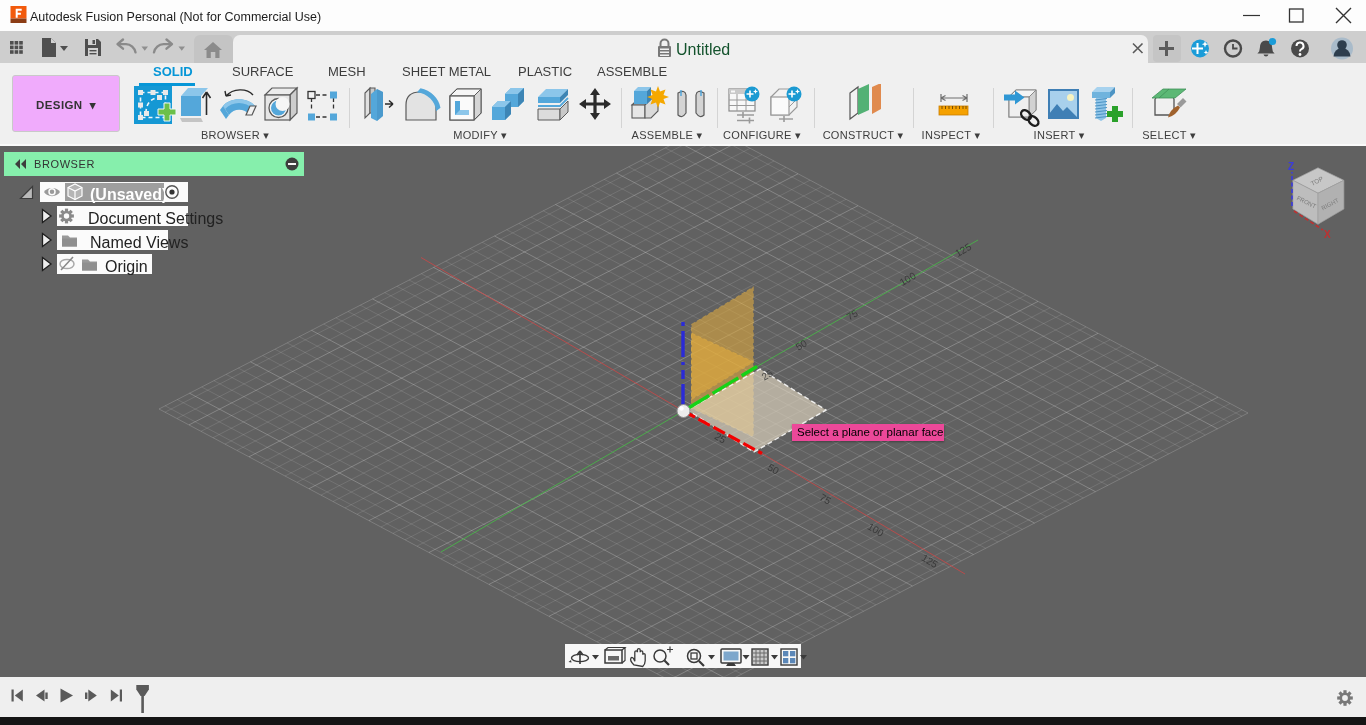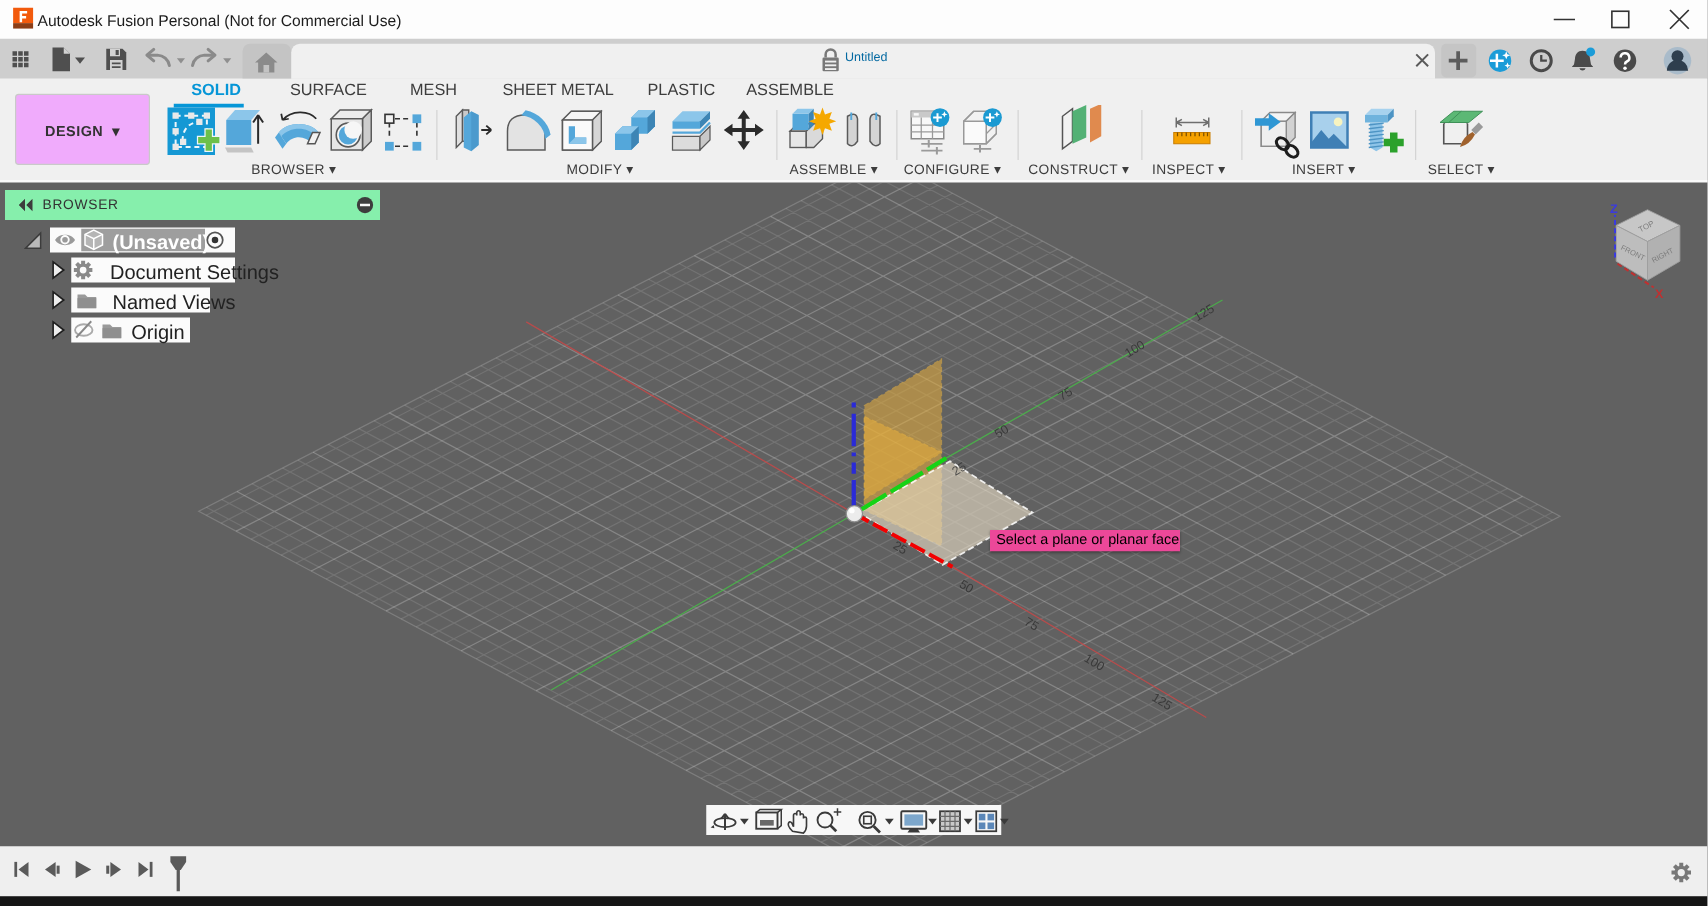--- a/index.html
+++ b/index.html
@@ -6,21 +6,21 @@
 html,body { width:1366px; height:725px; overflow:hidden; font-family:"Liberation Sans",sans-serif; }
 #app { position:relative; width:1366px; height:725px; background:#fff; }
 .abs { position:absolute; }
 
 #titlebar { position:absolute; left:0; top:0; width:1366px; height:31px; background:#fdfdfd; }
 #titletext { position:absolute; left:30px; top:10px; font-size:12.5px; color:#1c1c1c;text-align:right; }
 
 #toolbar { position:absolute; left:0; top:31px; width:1366px; height:32px; background:#cecece; }
 #hometab { position:absolute; left:194px; top:4px; width:39px; height:28px; background:#c4c4c4; border-radius:6px 6px 0 0; }
 #doctab { position:absolute; left:233px; top:3.5px; width:915px; height:28.5px; background:#f0f0f0; border-radius:7px 7px 0 0; }
-#doctab .lbl { position:absolute; left:443px; top:6px; font-size:10px; color:#0369a1; }
+#doctab .lbl { position:absolute; left:443px; top:6px; font-size:16px; color:#14532d; }
 #plusbtn { position:absolute; left:1153px; top:4px; width:28px; height:27px; background:#c5c5c5; border-radius:4px; }
 
 #ribbon { position:absolute; left:0; top:63px; width:1366px; height:83px; background:#f0f0f0; }
 #ribbon .tab { position:absolute; top:1px; font-size:13px; color:#3d3d3d; }
 #ribbon .tab.active { color:#0696d7; font-weight:bold; }
 #solidline { position:absolute; left:139px; top:20px; width:56px; height:3px; background:#0696d7; }
 #designbox { position:absolute; left:12px; top:12px; width:108px; height:57px; background:#f0abfc; border:1px solid #c9c9c9; border-radius:3px; }
 #designbox span { position:absolute; left:0; top:22px; width:100%; text-align:center; font-size:11.5px; color:#333; letter-spacing:0.4px; font-weight:bold; }
 .grplbl { position:absolute; top:66px; font-size:11px; color:#3d3d3d; letter-spacing:0.3px; text-align:center; }
 .rsep { position:absolute; top:25px; width:1px; height:40px; background:#d4d4d4; }

